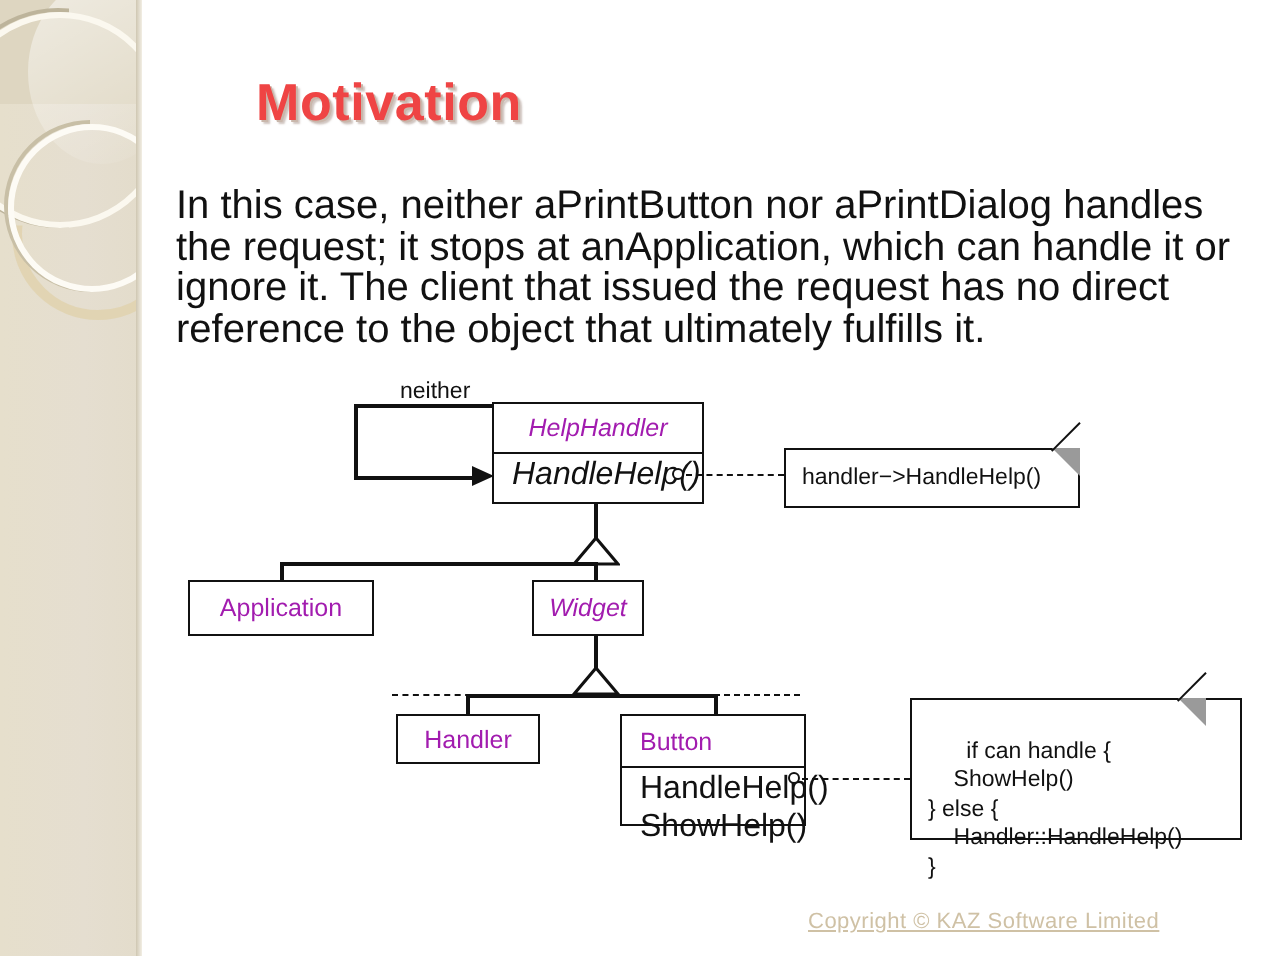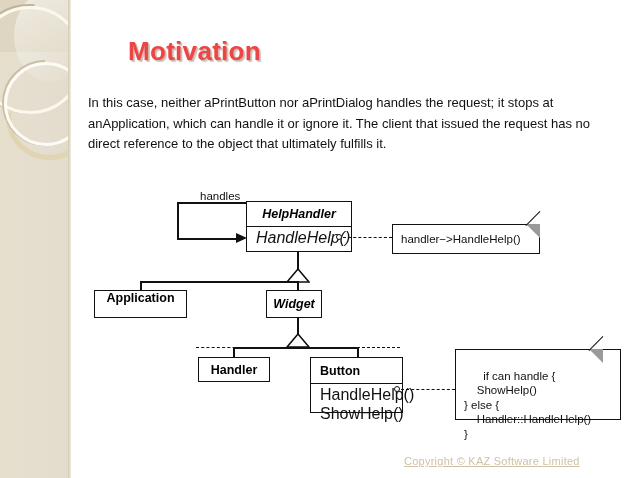--- a/index.html
+++ b/index.html
@@ -28,31 +28,31 @@
   .sheen{position:absolute;left:14px;top:-10px;width:74px;height:92px;border-radius:50%;
          background:linear-gradient(150deg,rgba(255,255,255,.55),rgba(255,255,255,0));}
 
   
   .title{position:absolute;left:88px;top:36px;font-size:26px;font-weight:bold;
          color:#ef4444;letter-spacing:.3px;
          text-shadow:1px 1px 0 #c9b7ab, 2px 2px 1px rgba(120,90,75,.35);margin-left:40px;}
 
   
   .body-text{position:absolute;left:88px;top:93px;width:528px;
-             font-size:13px;line-height:20.5px;color:#111;}
+             font-size:20px;line-height:20.5px;color:#111;}
 
   
   .footer{position:absolute;left:404px;top:455px;font-size:11px;color:#cfc1a5;
           letter-spacing:.25px;text-decoration:underline;}
 
   
   .diagram{position:absolute;left:0;top:0;width:638px;height:478px;}
   .dbox{position:absolute;border:1.6px solid #111;background:#fff;box-sizing:border-box;}
   .dbox .sect{display:flex;align-items:center;justify-content:center;box-sizing:border-box;}
-  .cname{font-weight:bold;font-size:12.5px;color:#000000;text-align:center;}
+  .cname{font-weight:normal;font-size:12.5px;color:#a21caf;text-align:center;}
   .cname.ital{font-style:italic;}
   .divider{border-top:1.6px solid #111;}
   .ops{font-size:16px;color:#111;padding:3px 8px 4px 9px;line-height:15px;}
   .ops.ital{font-style:italic;}
 
   .line{position:absolute;background:#111;}
   .hl{height:1.6px;}
   .vl{width:1.6px;}
 
   .dash-h{position:absolute;height:0;border-top:1.7px dashed #111;}
@@ -85,21 +85,21 @@
     <div class="ring ring-c"></div>
   </div>
   <div class="sb-edge"></div>
 
   <div class="title">Motivation</div>
 
   <div class="body-text">In this case, neither aPrintButton nor aPrintDialog handles the request; it stops at anApplication, which can handle it or ignore it. The client that issued the request has no direct reference to the object that ultimately fulfills it.</div>
 
   <div class="diagram">
 
-    <div class="lbl" style="left:200px;top:190px;">handles</div>
+    <div class="lbl" style="left:200px;top:190px;">neither</div>
 
     <div class="line hl" style="left:177px;top:202px;width:70px;"></div>
     <div class="line vl" style="left:177px;top:202px;height:38px;"></div>
     <div class="line hl" style="left:177px;top:238px;width:62px;"></div>
 
     <div style="position:absolute;left:236px;top:233px;width:0;height:0;
                 border-top:5.5px solid transparent;border-bottom:5.5px solid transparent;
                 border-left:11px solid #111;"></div>
 
     <div class="dbox" style="left:246px;top:201px;width:106px;height:51px;">
@@ -122,21 +122,21 @@
 
     <div class="line vl" style="left:297px;top:252px;height:19px;"></div>
 
     <svg style="position:absolute;left:286px;top:268px;" width="24" height="15">
       <polygon points="12,1 23,14 1,14" fill="#ffffff" stroke="#111111" stroke-width="1.6"></polygon>
     </svg>
     <div class="line hl" style="left:140px;top:281px;width:158px;"></div>
     <div class="line vl" style="left:140px;top:281px;height:10px;"></div>
     <div class="line vl" style="left:297px;top:281px;height:10px;"></div>
 
-    <div class="dbox" style="left:94px;top:290px;width:93px;height:28px;display:flex;align-items:flex-start;justify-content:center;">
+    <div class="dbox" style="left:94px;top:290px;width:93px;height:28px;display:flex;align-items:center;justify-content:center;">
       <span class="cname">Application</span>
     </div>
 
     <div class="dbox" style="left:266px;top:290px;width:56px;height:28px;display:flex;align-items:center;justify-content:center;">
       <span class="cname ital">Widget</span>
     </div>
 
     <div class="line vl" style="left:297px;top:318px;height:18px;"></div>
     <svg style="position:absolute;left:286px;top:333px;" width="24" height="15">
       <polygon points="12,1 23,14 1,14" fill="#ffffff" stroke="#111111" stroke-width="1.6"></polygon>

